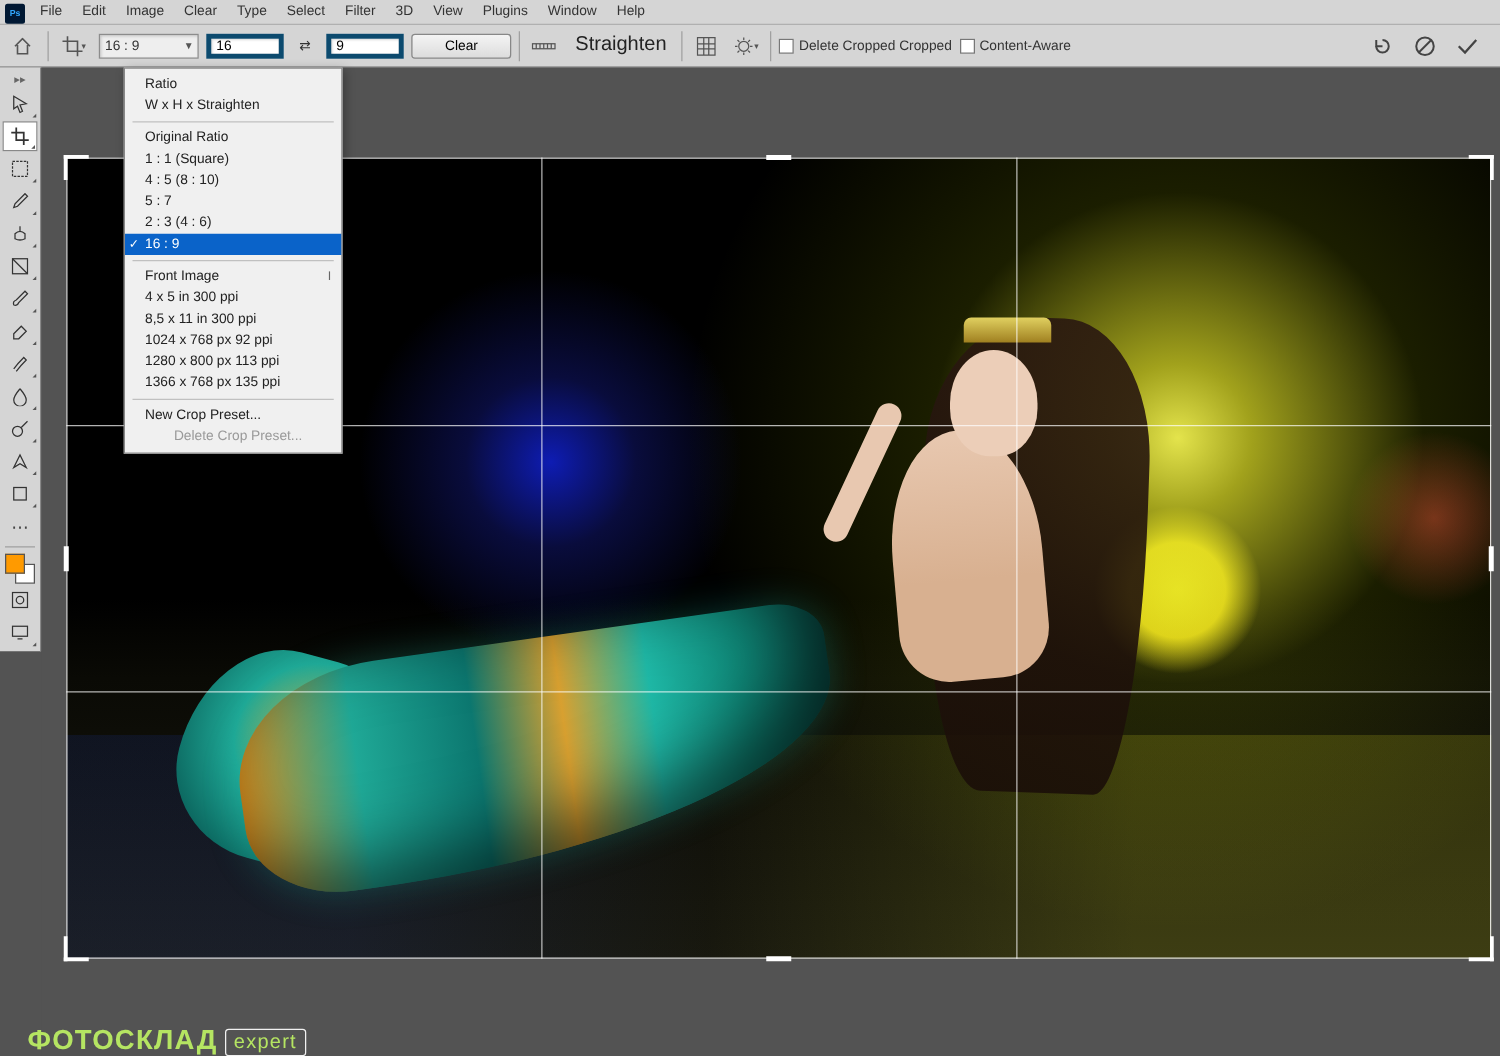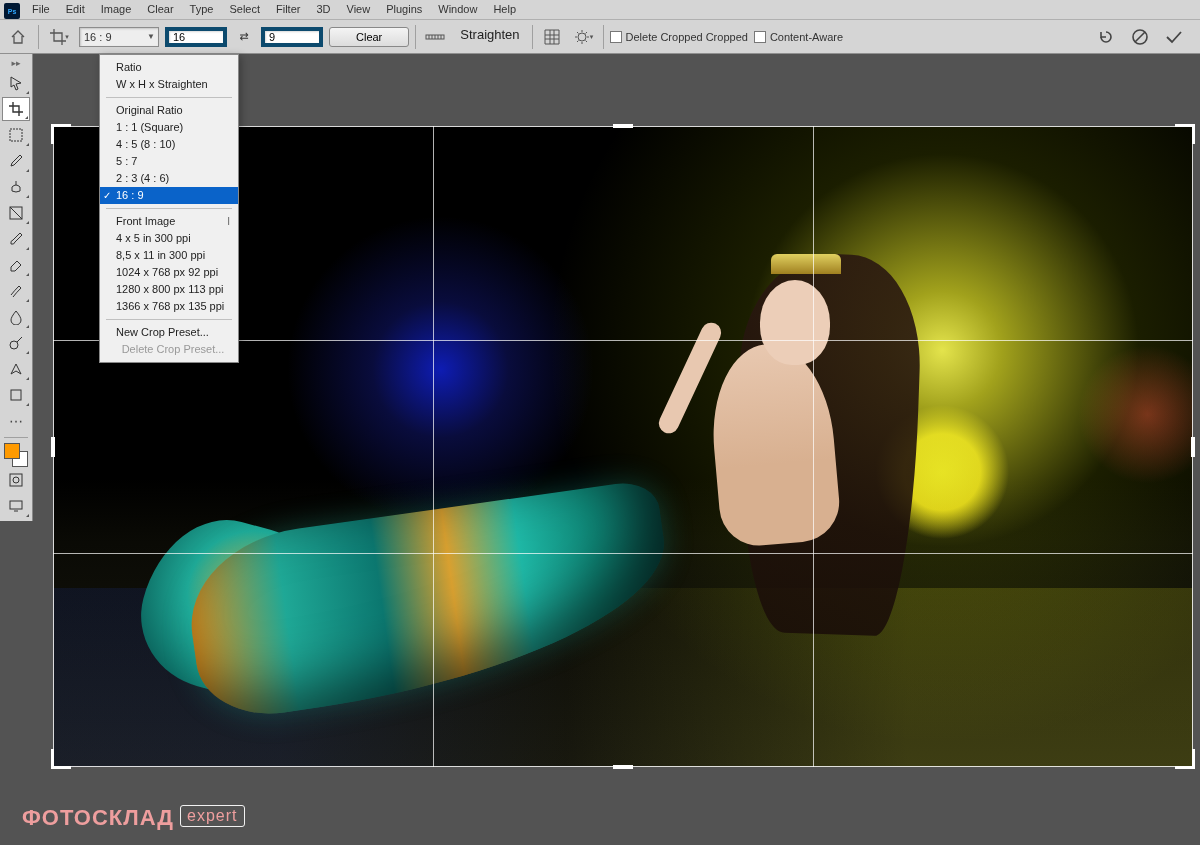--- a/index.html
+++ b/index.html
@@ -14,21 +14,21 @@
   .optionsbar { height: 34px; background: #d5d5d5; display: flex; align-items: center; font-size: 11px; color: #333; border-bottom: 1px solid #8f8f8f; padding-left: 4px; gap: 6px; position: relative; }
   .home-icon { width: 28px; height: 24px; display:flex; align-items:center; justify-content:center; border:1px solid transparent; }
   .divider-v { width:1px; height:24px; background:#a0a0a0; }
   .crop-tool-opt { width: 28px; height: 24px; display:flex; align-items:center; justify-content:center; }
   .preset-select { width: 80px; height: 20px; background:#eee; border:1px solid #8c8c8c; font-size:11px; padding: 0 14px 0 4px; position:relative; display:flex; align-items:center; box-shadow: inset 1px 1px 2px rgba(100,100,100,.3);}
   .preset-select .chev { position:absolute; right:3px; font-size:8px; color:#555;}
   .dim-input { width: 62px; height: 20px; background:#fff; border:4px solid #0c4a6e; font-size:11px; padding:0 4px; box-shadow: inset 1px 1px 2px rgba(0,0,0,.15);}
   .swap-btn { width: 22px; height:18px; display:flex; align-items:center; justify-content:center; color:#333;}
   .clear-btn { height:20px; padding: 0 26px; background: linear-gradient(#f4f4f4,#dcdcdc); border:1px solid #888; border-radius:3px; font-size:11px;}
   .opt-icon { width: 26px; height:22px; display:flex; align-items:center; justify-content:center; color:#444;}
-  .straighten-btn { height:20px; padding:0 6px; font-size:13px; color:#222;}
+  .straighten-btn { height:20px; padding:0 6px; font-size:16px; color:#222;}
   .checkbox-label { display:flex; align-items:center; gap:4px; font-size:11px; color:#333;}
   .checkbox-box { width:12px; height:12px; border:1px solid #777; background:#fff;}
   .actions-right { margin-left:auto; margin-right:16px; display:flex; gap:14px; align-items:center; }
   .action-icon { width:20px; height:20px; display:flex; align-items:center; justify-content:center; color:#444; stroke:#444;}
 
   
   .toolbar { position:absolute; left:0; top:54px; width:33px; background:#d5d5d5; border-right:1px solid #888; padding:2px 0; display:flex; flex-direction:column; align-items:center; gap:0; }
   .tool { width:28px; height:24px; display:flex; align-items:center; justify-content:center; color:#333; position:relative; margin:1px 0;}
   .tool.active { background:#fff; border:1px solid #888; }
   .tool .corner { position:absolute; right:1px; bottom:1px; width:0;height:0; border-left:3px solid transparent; border-bottom:3px solid #555;}
@@ -65,30 +65,30 @@
   .handle { position:absolute; background:transparent; }
   .handle.tl, .handle.tr, .handle.bl, .handle.br { width:20px; height:20px; }
   .handle.tl { left:-2px; top:-2px; border-left:3px solid #fff; border-top:3px solid #fff;}
   .handle.tr { right:-2px; top:-2px; border-right:3px solid #fff; border-top:3px solid #fff;}
   .handle.bl { left:-2px; bottom:-2px; border-left:3px solid #fff; border-bottom:3px solid #fff;}
   .handle.br { right:-2px; bottom:-2px; border-right:3px solid #fff; border-bottom:3px solid #fff;}
   .handle.mid { width:20px; height:4px; background:#fff;}
   .handle.midv { width:4px; height:20px; background:#fff;}
 
   
-  .dropdown { position:absolute; left:99px; top:54px; width:140px; background:#f0f0f0; border:1px solid #888; box-shadow: 2px 2px 8px rgba(0,0,0,.3); font-size:11px; color:#222; padding:4px 0;}
+  .dropdown { position:absolute; left:99px; top:54px; width:175px; background:#f0f0f0; border:1px solid #888; box-shadow: 2px 2px 8px rgba(0,0,0,.3); font-size:11px; color:#222; padding:4px 0;}
   .dropdown .dd-item { padding:1px 8px 1px 16px; line-height:15px; position:relative;}
   .dropdown .dd-item.selected { background:#0a63c9; color:#fff;}
   .dropdown .dd-item.selected::before { content:'✓'; position:absolute; left:3px; font-size:10px;}
   .dropdown .dd-item.disabled { color:#999;text-align:center;}
   .dropdown .dd-sep { height:1px; background:#c0c0c0; margin:4px 6px;}
   .dropdown .dd-item .short { float:right; color:#666; font-size:10px;}
 
   
-  .watermark { position:absolute; left:22px; bottom:14px; color:#fca5a5; font-weight:700; font-size:22px; letter-spacing:1px; display:flex; align-items:flex-start; gap:6px; opacity:.92;}
+  .watermark { position:absolute; left:22px; bottom:0; color:#bef264; font-weight:700; font-size:22px; letter-spacing:1px; display:flex; align-items:flex-end; gap:6px; opacity:.92;}
   .watermark .box { border:1.5px solid #fff; padding:1px 6px; font-weight:400; font-size:16px; border-radius:3px;}
 </style>
 </head>
 <body>
 
 <div class="menubar">
   <div class="ps-logo">Ps</div>
   <div class="menu-item">File</div>
   <div class="menu-item">Edit</div>
   <div class="menu-item">Image</div>

